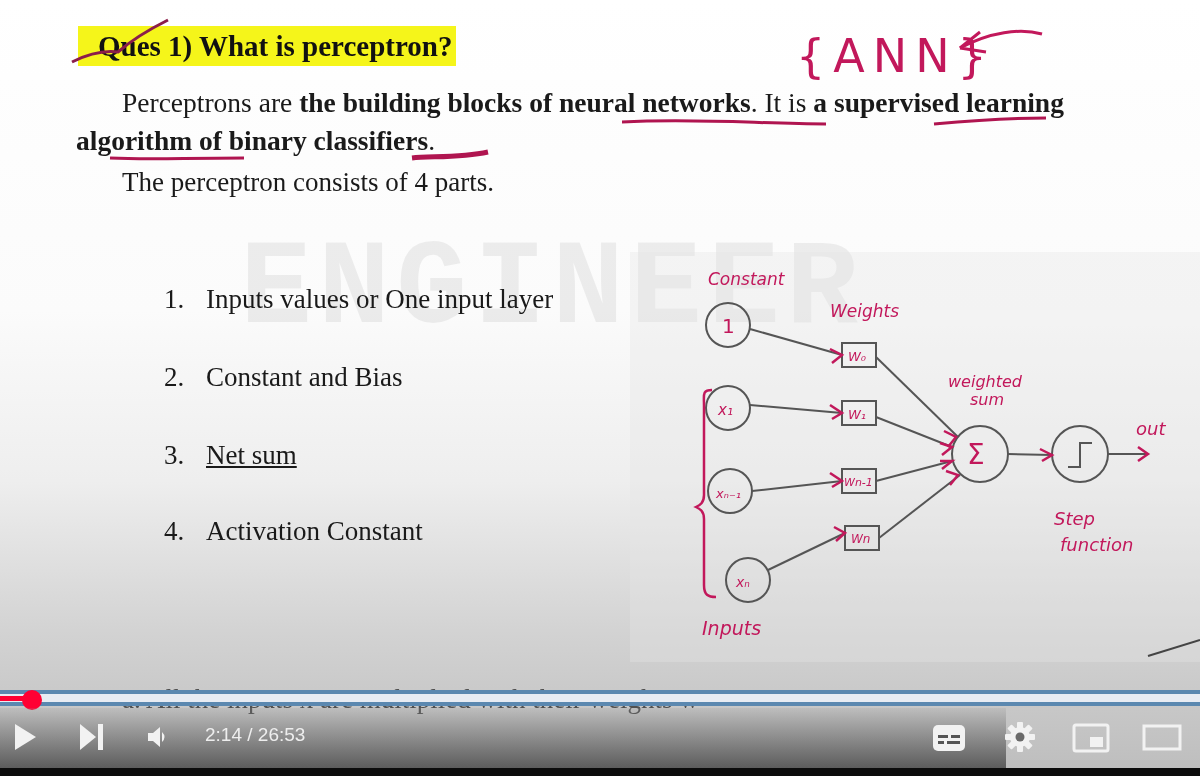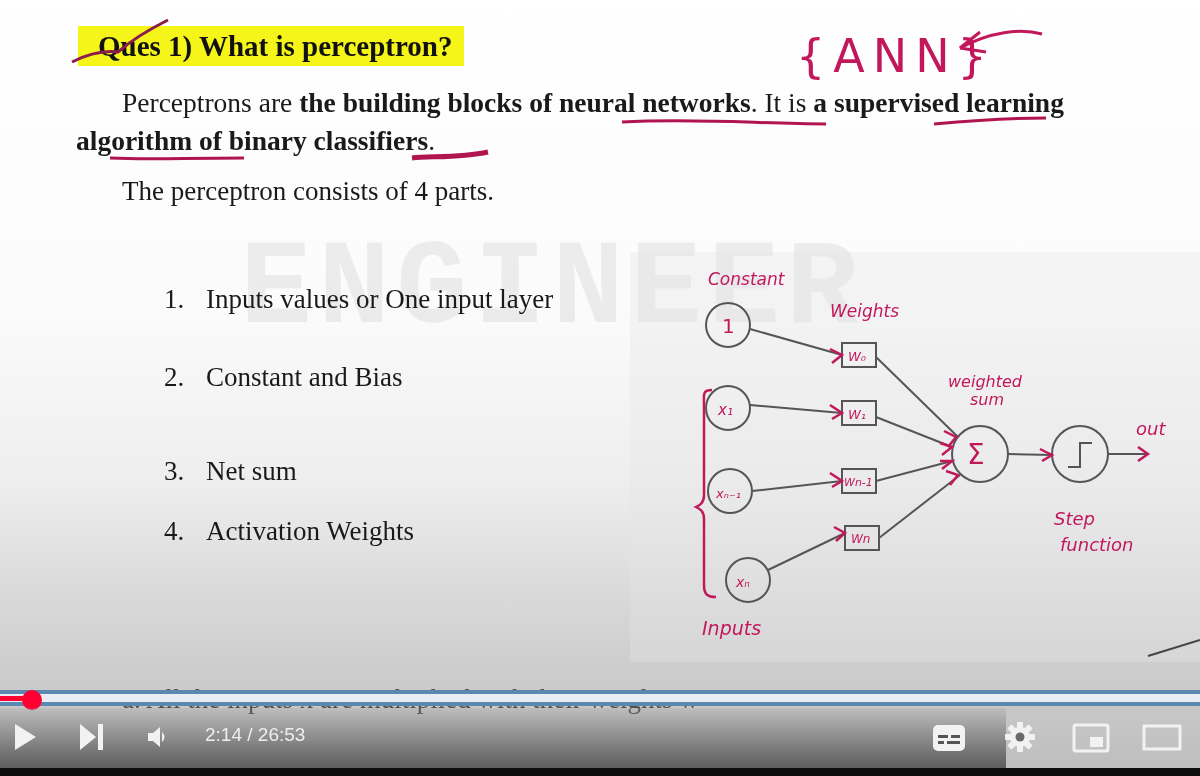--- a/index.html
+++ b/index.html
@@ -2,27 +2,27 @@
 <html><head>
 <meta charset="utf-8">
 <style>
   html, body { margin:0; padding:0; }
   body { width:1200px; height:776px; overflow:hidden; position:relative; background:#000; font-family:"Liberation Serif", serif; }
   .video { position:absolute; left:0; top:0; width:1200px; height:776px; overflow:hidden;
     background: linear-gradient(180deg,#ffffff 0%, #fbfbfb 40%, #eeeeee 62%, #d2d2d2 82%, #bdbdbd 100%); }
   .watermark { position:absolute; left:230px; top:222px; width:740px; height:440px; opacity:0.06; }
   .wm-text { position:absolute; font-family:Liberation Mono, monospace; font-weight:bold; color:#000; letter-spacing:6px;text-align:right; }
   .diag-bg { position:absolute; left:630px; top:252px; width:570px; height:410px; background:rgba(230,230,230,0.35); }
-  .q-title { position:absolute; left:78px; top:26px; height:40px; padding:0 12px 0 20px; background:#f5f51a; font-weight:bold; font-size:29px; color:#111; line-height:40px; }
+  .q-title { position:absolute; left:78px; top:26px; height:40px; padding:0 4px 0 20px; background:#f5f51a; font-weight:bold; font-size:29px; color:#111; line-height:40px; }
   .strike { position:absolute; left:68px; top:18px; }
   .ann { position:absolute; left:790px; top:14px; }
   .para { position:absolute; left:76px; top:84px; width:1050px; font-size:27.5px; line-height:38px; color:#1a1a1a; }
   .para b { font-weight:bold; }
   .indent { padding-left:46px; }
-  .consists { position:absolute; left:122px; top:176px; font-size:27px; color:#1a1a1a; }
+  .consists { position:absolute; left:122px; top:167px; font-size:27px; color:#1a1a1a; }
   .list { position:absolute; left:164px; top:284px; font-size:27px; color:#1a1a1a; }
   .list .item { position:absolute; left:0; white-space:nowrap; }
   .list .num { display:inline-block; width:42px; }
   .underlines { position:absolute; left:0; top:0; }
   .diagram { position:absolute; left:690px; top:255px; }
   .hw { font-family:"DejaVu Sans", sans-serif; fill:#c2185b; font-style:italic; }
   .bottom-cut { position:absolute; left:122px; top:684px; font-size:27px; color:#333; opacity:0.8; white-space:nowrap; }
   .progress { position:absolute; left:0; top:690px; width:1200px; height:18px; }
   .prog-line1 { position:absolute; left:0; top:0; width:100%; height:4px; background:#5b88b0; }
   .prog-strip { position:absolute; left:0; top:4px; width:100%; height:8px; background:#e8ecf3; }
@@ -64,22 +64,22 @@
     <path d="M934 124 C 980 120, 1020 118, 1046 118" stroke="#b01550" stroke-width="3" fill="none"></path>
     <path d="M110 158 C 150 160, 180 158, 244 158" stroke="#b01550" stroke-width="3" fill="none"></path>
     <path d="M412 158 C 430 156, 460 158, 488 152" stroke="#b01550" stroke-width="5" fill="none"></path>
   </svg>
 
   <div class="consists">The perceptron consists of 4 parts.</div>
 
   <div class="list">
     <div class="item" style="top:0px;"><span class="num">1.</span><span>Inputs values or One input layer</span></div>
     <div class="item" style="top:78px;"><span class="num">2.</span><span>Constant and Bias</span></div>
-    <div class="item" style="top:172px;"><span class="num">3.</span><span>Net sum</span></div>
-    <div class="item" style="top:232px;"><span class="num">4.</span><span>Activation Weights</span></div>
+    <div class="item" style="top:156px;text-decoration:underline;"><span class="num">3.</span><span>Net sum</span></div>
+    <div class="item" style="top:232px;"><span class="num">4.</span><span>Activation Constant</span></div>
   </div>
 
   <svg class="diagram" width="510" height="400">
     <g stroke="#555" stroke-width="2" fill="none">
       <circle cx="38" cy="70" r="22"></circle>
       <circle cx="38" cy="153" r="22"></circle>
       <circle cx="40" cy="236" r="22"></circle>
       <circle cx="58" cy="325" r="22"></circle>
       <rect x="152" y="88" width="34" height="24"></rect>
       <rect x="152" y="146" width="34" height="24"></rect>

